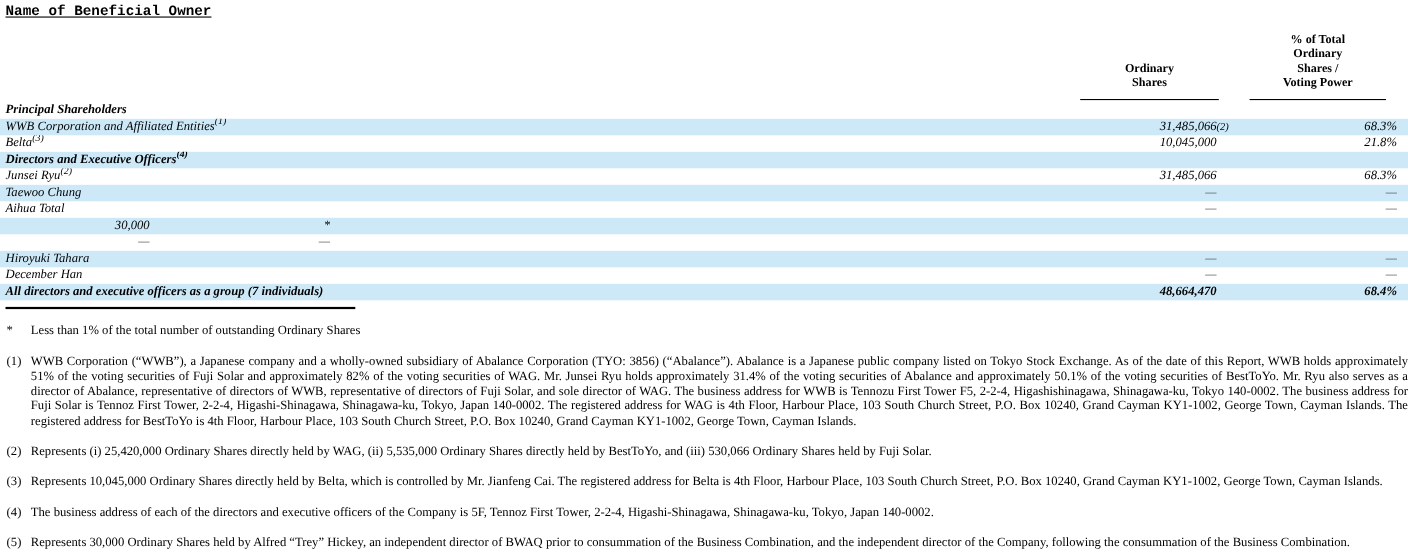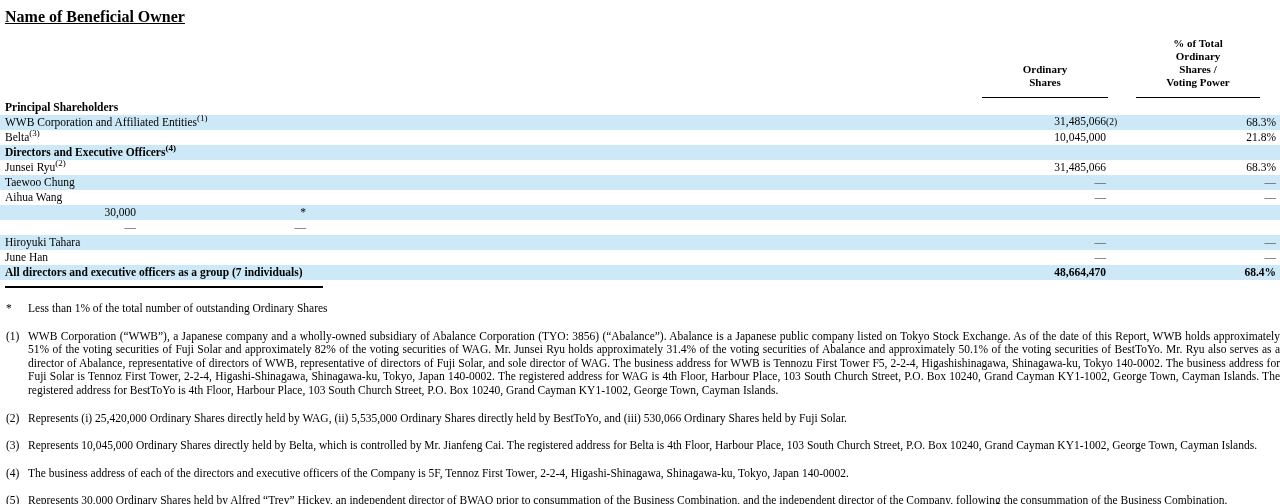--- a/index.html
+++ b/index.html
@@ -5,25 +5,26 @@
   html, body {
     margin: 0; padding: 0;
     width: 1280px; height: 504px;
     overflow: hidden;
     background: #ffffff;
     font-family: "Liberation Serif", "DejaVu Serif", serif;
     color: #000;
   }
   .title {
     display: inline-block;
-    margin: 10px 0 0 5px;
-    font-size: 16px;
+    margin: 4px 0 0 5px;
+    font-size: 13px;
     font-weight: bold;
     text-decoration: underline;
     line-height: 14px;
+    font-family: Liberation Mono, monospace;
   }
   
   .thead {
     display: flex;
     align-items: flex-end;
     margin-top: 11px;
   }
   .th-name { flex: 1; }
   .th-shares { width: 150px; }
   .th-pct { width: 160px; }
@@ -35,42 +36,43 @@
     white-space: pre-line;
     border-bottom: 1px solid #000;
     padding-bottom: 8px;
   }
   .th-shares .th-inner { width: 126px; margin: 0 12px 0 12px; }
   .th-pct .th-inner   { width: 124px; margin: 0 20px 0 16px; }
   
   .rows { margin-top: 2px; }
   .trow {
     display: flex;
-    align-items: flex-end;
+    align-items: flex-start;
     height: 15px;
     font-size: 11.5px;
     line-height: 15px;
+    font-style: italic;
   }
   .rows > div.trow:nth-of-type(even) { background: #cde9f8; }
   .trow.bold { font-weight: bold; }
   .trow.dash .val { color: #4d4d4d; }
   .c-name { flex: 1; padding-left: 5px; white-space: nowrap; overflow: hidden; }
   .c-name sup { font-size: 9px; line-height: 0; }
   .c-shares {
     width: 150px;
     display: flex;
     justify-content: flex-end;
     align-items: baseline;
     white-space: nowrap;
   }
   .note { width: 14px; font-size: 9.5px; text-align: left; flex-shrink: 0; }
   .c-pct {
     width: 160px;
     text-align: right;
-    padding-right: 4px;
+    padding-right: 10px;
     box-sizing: border-box;
     white-space: nowrap;
   }
   
   .divider {
     width: 318px;
     border-top: 2px solid #000;
     margin: 6px 0 0 5px;
     height: 0;
   }
@@ -164,21 +166,21 @@
     <div class="trow dash">
       <div class="c-name"><span>Taewoo Chung</span><sup></sup></div>
       <div class="c-shares">
         <span class="val">—</span>
         <span class="note"></span>
       </div>
       <div class="c-pct"><span class="val">—</span></div>
     </div>
 
     <div class="trow dash">
-      <div class="c-name"><span>Aihua Wang</span><sup></sup></div>
+      <div class="c-name"><span>Aihua Total</span><sup></sup></div>
       <div class="c-shares">
         <span class="val">—</span>
         <span class="note"></span>
       </div>
       <div class="c-pct"><span class="val">—</span></div>
     </div>
 
     <div class="trow">
       <div class="c-shares">
         <span class="val">30,000</span>
@@ -198,21 +200,21 @@
     <div class="trow dash">
       <div class="c-name"><span>Hiroyuki Tahara</span><sup></sup></div>
       <div class="c-shares">
         <span class="val">—</span>
         <span class="note"></span>
       </div>
       <div class="c-pct"><span class="val">—</span></div>
     </div>
 
     <div class="trow dash">
-      <div class="c-name"><span>June Han</span><sup></sup></div>
+      <div class="c-name"><span>December Han</span><sup></sup></div>
       <div class="c-shares">
         <span class="val">—</span>
         <span class="note"></span>
       </div>
       <div class="c-pct"><span class="val">—</span></div>
     </div>
 
     <div class="trow bold">
       <div class="c-name"><span>All directors and executive officers as a group (7 individuals)</span><sup></sup></div>
       <div class="c-shares">

